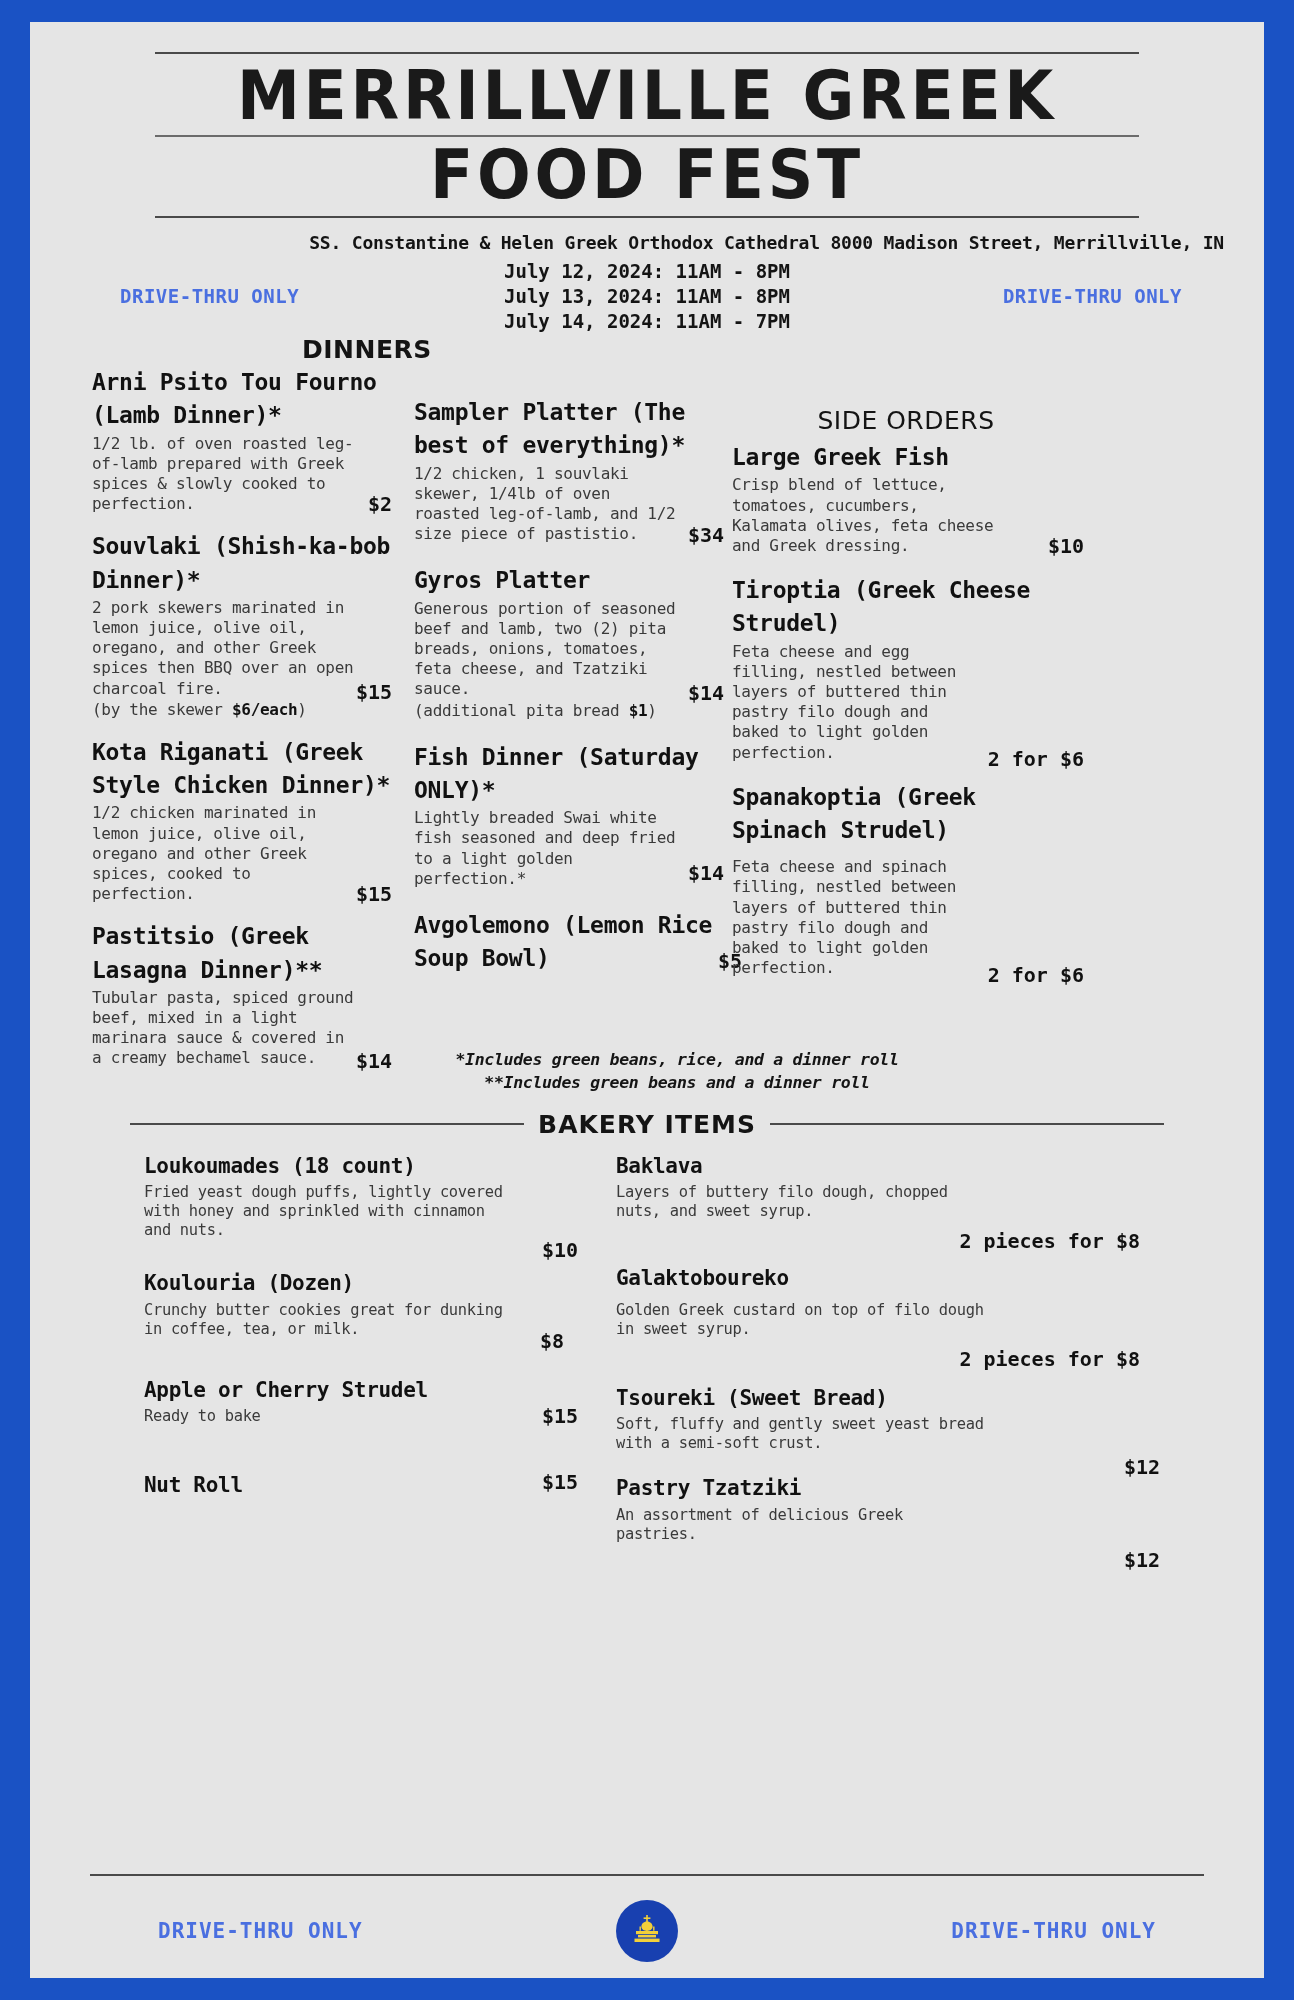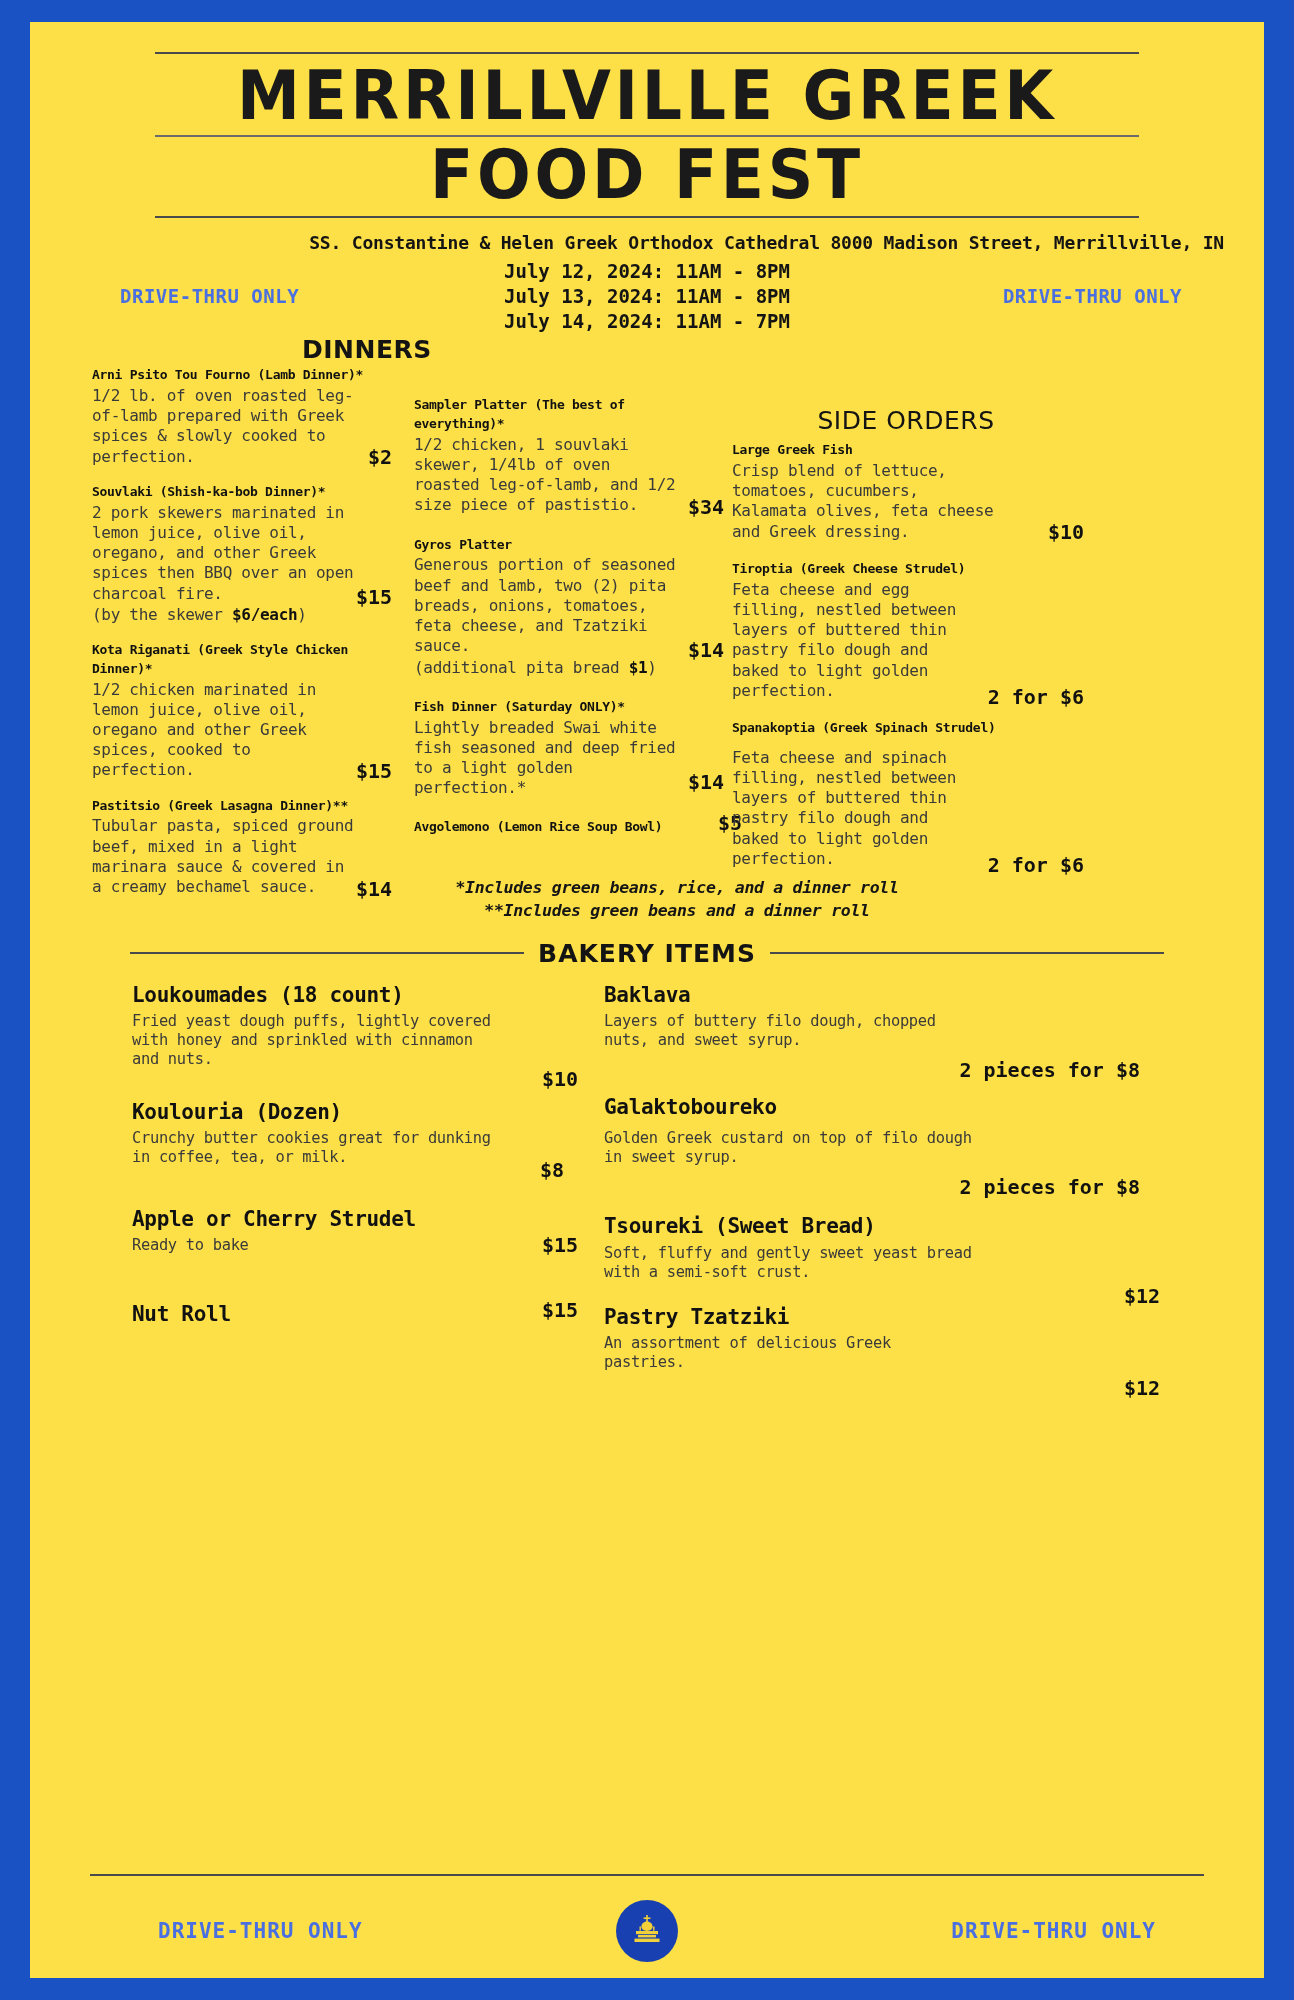--- a/index.html
+++ b/index.html
@@ -6,21 +6,21 @@
   body{
     width:1294px;height:2000px;
     background:#1a52c4;
     font-family:"DejaVu Sans Mono","Liberation Mono",monospace;
     overflow:hidden;
   }
   .page{
     position:absolute;
     left:30px;top:22px;
     width:1234px;height:1956px;
-    background:#fde047;
+    background:#e5e5e5;
     box-sizing:border-box;
   }
   .inner{
     position:relative;
     width:100%;height:100%;
     padding:0 40px;
     box-sizing:border-box;
   }
 
   
@@ -103,21 +103,21 @@
   
   .cols{display:flex;align-items:flex-start;margin-top:2px;}
   .col{position:relative;}
   .col1{width:330px;padding-left:22px;box-sizing:border-box;}
   .col2{width:320px;padding-left:14px;box-sizing:border-box;}
   .col3{width:360px;padding-left:12px;box-sizing:border-box;}
 
   .item{position:relative;margin-bottom:13px;}
   .iname{
     font-weight:bold;
-    font-size:13px;
+    font-size:23px;
     line-height:1.44;
     color:#111;
     letter-spacing:-0.3px;
   }
   .idesc{
     font-size:16px;
     line-height:1.265;
     color:#3a3a3a;
     letter-spacing:-0.3px;
     margin-top:1px;
@@ -150,21 +150,21 @@
   .bcol-l{width:520px;padding-left:62px;box-sizing:border-box;}
   .bcol-r{width:560px;padding-left:14px;box-sizing:border-box;}
   .bname{
     font-weight:bold;font-size:21px;color:#111;
     letter-spacing:-0.3px;line-height:1.3;
   }
   .bdesc{
     font-size:15.4px;line-height:1.24;color:#3a3a3a;
     letter-spacing:-0.3px;margin-top:3px;max-width:375px;
   }
-  .bitem{position:relative;margin-bottom:20px;}
+  .bitem{position:relative;margin-bottom:20px;margin-left:12px;}
   .bprice{
     position:absolute;font-weight:bold;font-size:20px;color:#111;
     white-space:nowrap;
   }
 
   
   .foot-rule{height:2px;background:#4a4a4a;margin:0 60px;}
   .footer{
     position:relative;
     height:110px;

